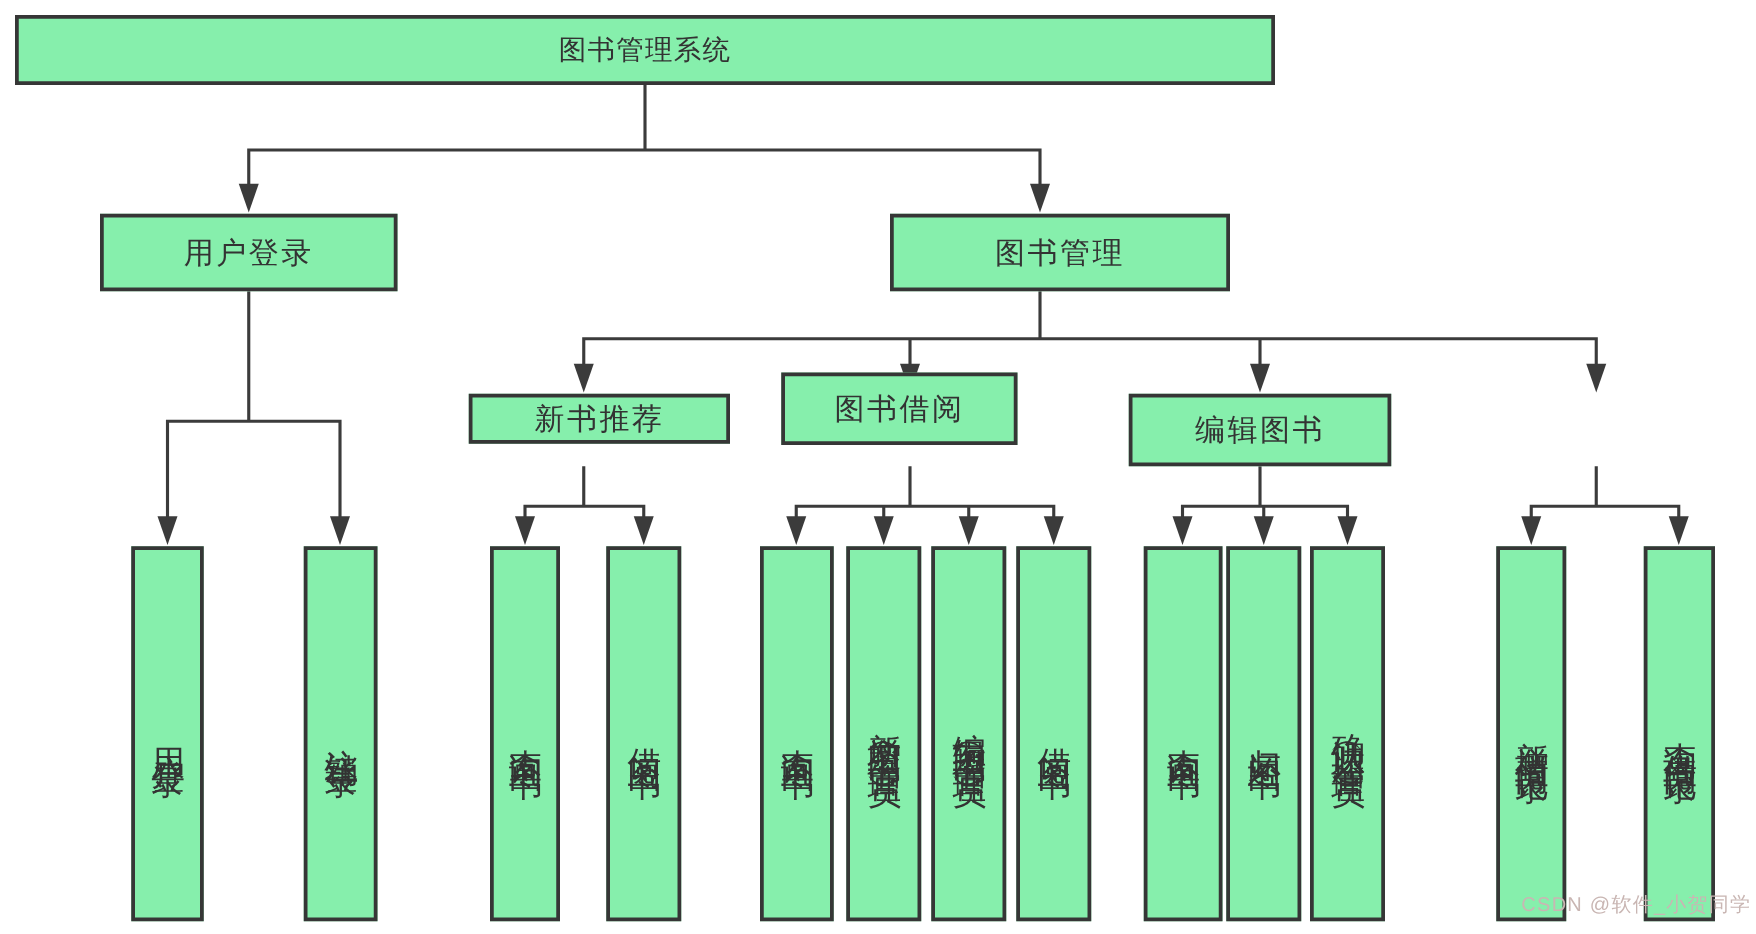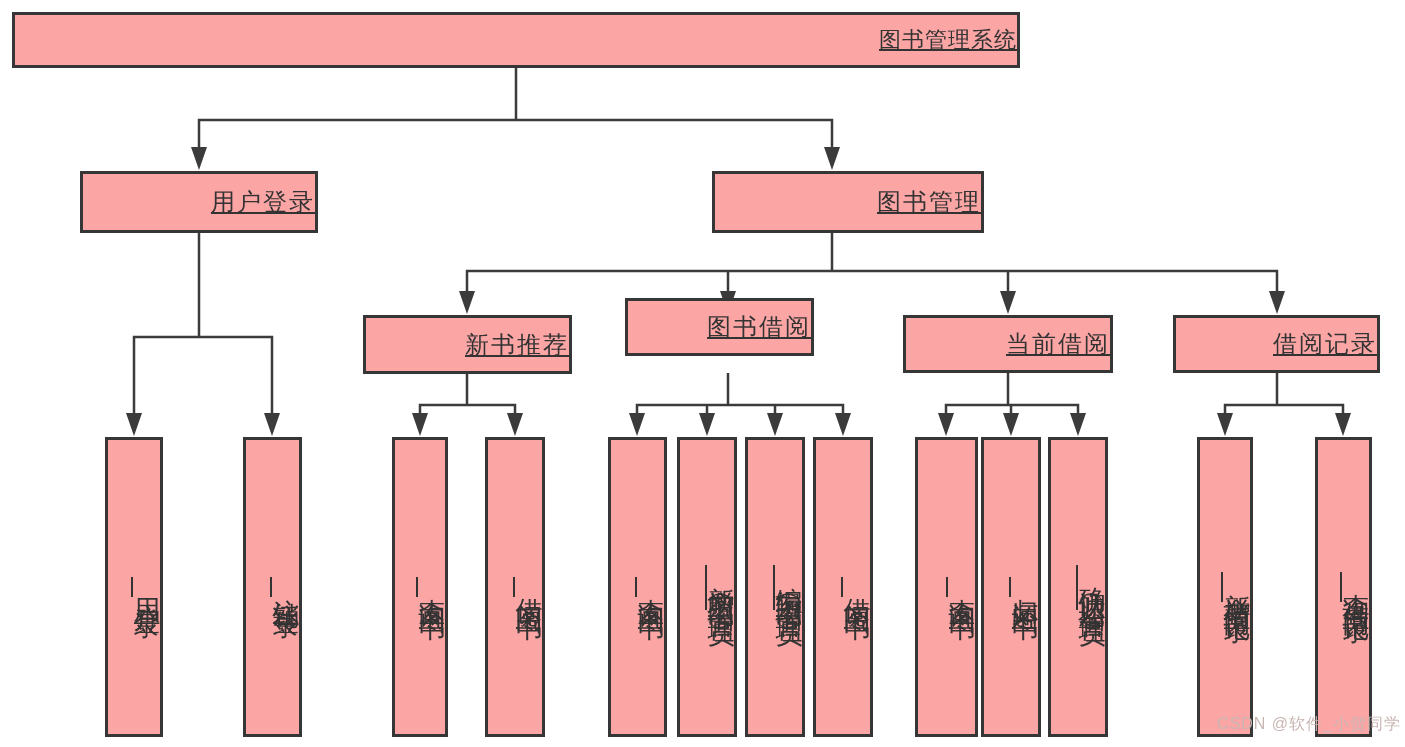--- a/index.html
+++ b/index.html
@@ -14,24 +14,23 @@
     background:var(--background,#ffffff);
     color:var(--text,#333333);
     overflow:hidden;
   }
   svg.wires {
     position:absolute; left:0; top:0;
     color:var(--line,#3b3b3b);
   }
   .node {
     position:absolute;
-    display:flex; align-items:center; justify-content:flex-end;
+    display:flex; align-items:center; justify-content:center;
     border:3px solid var(--box-border,#363636);
-    background:#fca5a5;
-    text-decoration:underline;
+    background:#86efac;
   }
   .hnode { font-size:24px; letter-spacing:2px; }
   .rootnode { font-size:22px; letter-spacing:1px; }
   .leaf { font-size:27px; }
   .vtext {
     writing-mode:vertical-rl;
     text-orientation:mixed;
     letter-spacing:5px;
     line-height:1;
   }
@@ -85,31 +84,28 @@
     <span>图书管理系统</span>
   </div>
 
   <div class="node hnode" style="left:80px;top:171px;width:238px;height:62px">
     <span>用户登录</span>
   </div>
   <div class="node hnode" style="left:712px;top:171px;width:272px;height:62px">
     <span>图书管理</span>
   </div>
 
-  <div class="node hnode" style="left:363px;top:315px;width:209px;height:59px">
+  <div class="node hnode" style="left:375px;top:315px;width:209px;height:40px">
     <span>新书推荐</span>
   </div>
   <div class="node hnode" style="left:625px;top:298px;width:189px;height:58px">
     <span>图书借阅</span>
   </div>
   <div class="node hnode" style="left:903px;top:315px;width:210px;height:58px">
-    <span>当前借阅</span>
-  </div>
-  <div class="node hnode" style="left:1173px;top:315px;width:207px;height:58px">
-    <span>借阅记录</span>
+    <span>编辑图书</span>
   </div>
 
   <div class="node leaf" style="left:105px;top:437px;width:58px;height:300px">
     <span class="vtext">用户登录</span>
   </div>
   <div class="node leaf" style="left:243px;top:437px;width:59px;height:300px">
     <span class="vtext">注销登录</span>
   </div>
 
   <div class="node leaf" style="left:392px;top:437px;width:56px;height:300px">

